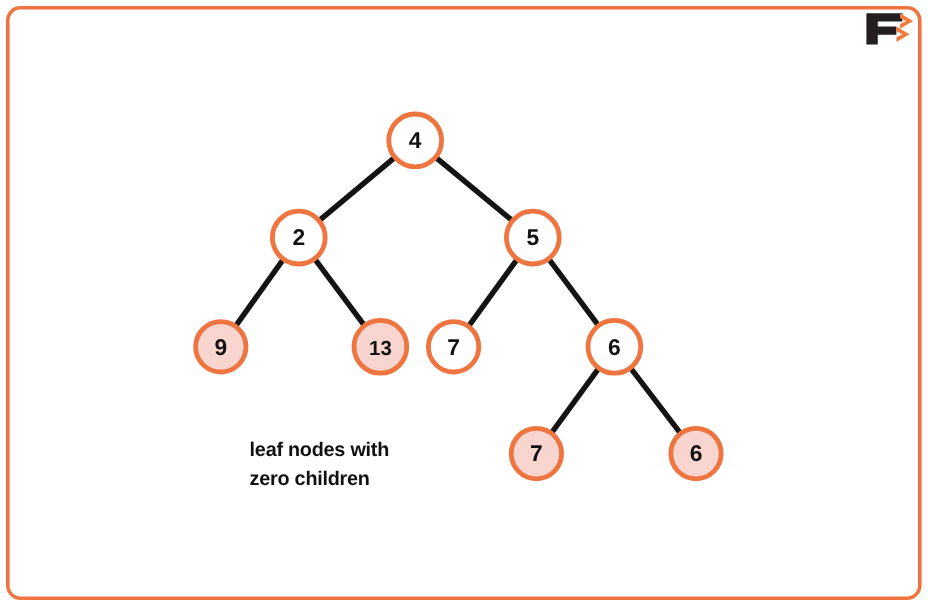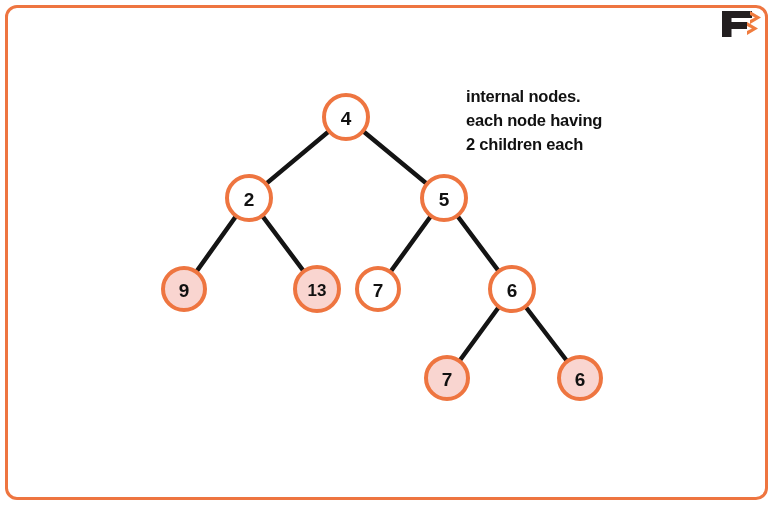--- a/index.html
+++ b/index.html
@@ -119,24 +119,23 @@
           <circle cx="447" cy="378" r="21" fill="#f9d5d0" stroke="#ee7540" stroke-width="4"></circle>
           <text x="447" y="379" class="node-label" font-size="19">7</text>
         </g>
         <g>
           <circle cx="580" cy="378" r="21" fill="#f9d5d0" stroke="#ee7540" stroke-width="4"></circle>
           <text x="580" y="379" class="node-label" font-size="19">6</text>
         </g>
       </g>
   </svg>
 
-  <div class="note" id="note-internal">internal nodes.
-each node having
-2 children each</div>
 
+  <div class="note" id="note-leaf">leaf nodes with
+zero children</div>
 
   <svg id="logo" viewBox="0 0 48 30" xmlns="http://www.w3.org/2000/svg">
     <path id="logo-f" d="M8 2 L38 2 L38 9 L17.5 9 L17.5 13 L33 13 L33 20 L17.5 20 L17.5 28 L8 28 Z" fill="#231f20"></path>
     <path id="logo-arrow" d="M36 2 L47 8.5 L36 15 L36 11 L41 8.5 L36 6 Z" fill="#f07c3e"></path>
     <path id="logo-arrow2" d="M33 13 L44 19.5 L33 26 L33 22 L38 19.5 L33 17 Z" fill="#f07c3e"></path>
   </svg>
 
 </div>
 
 </body></html>

